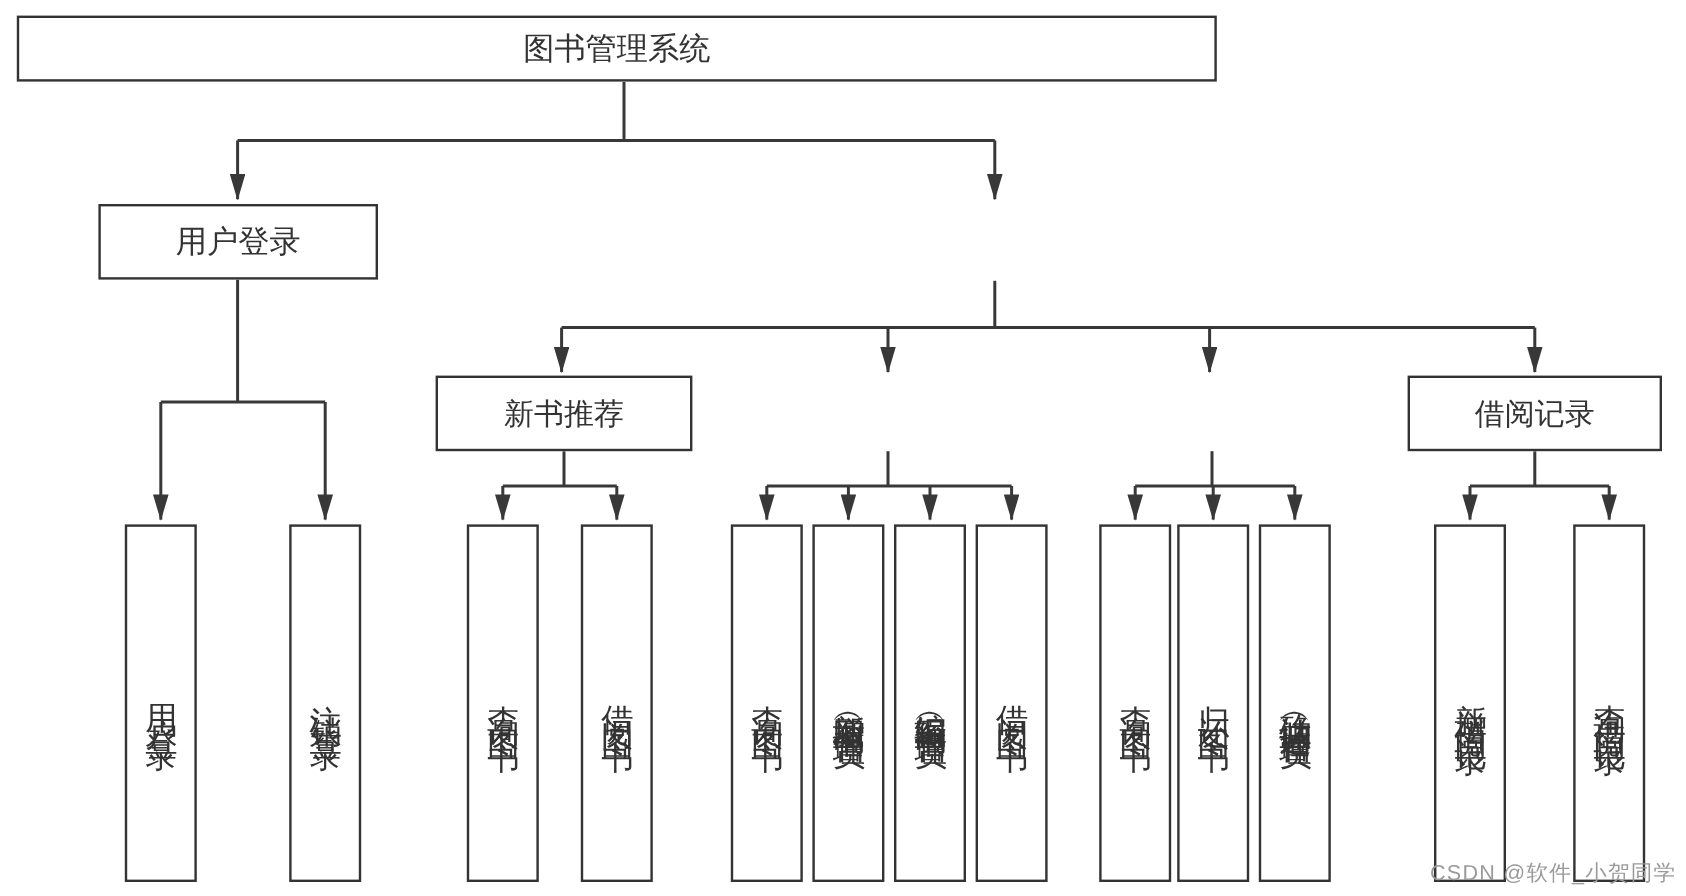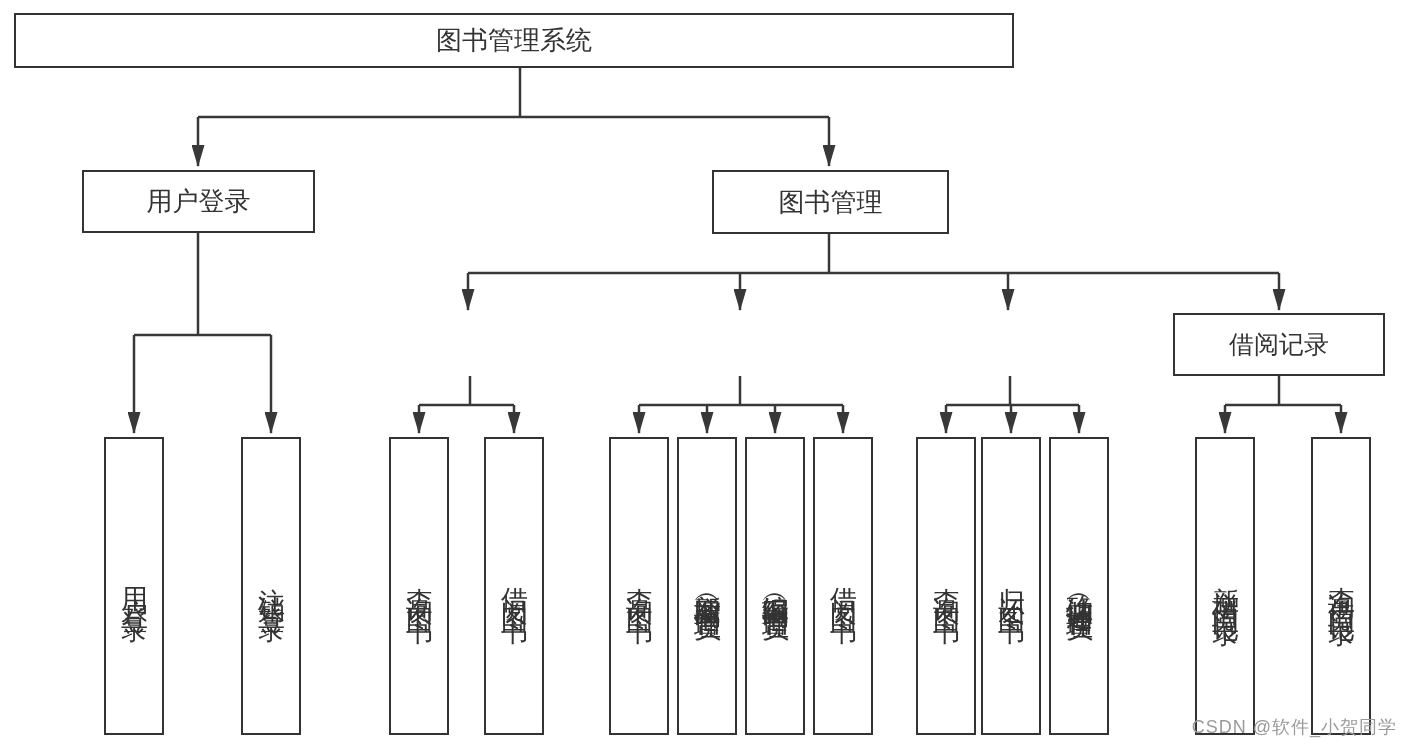--- a/index.html
+++ b/index.html
@@ -90,22 +90,22 @@
       <line x1="1011" y1="405" x2="1011" y2="433" marker-end="url(#arw)"></line>
       <line x1="1079" y1="405" x2="1079" y2="433" marker-end="url(#arw)"></line>
       <line x1="1225" y1="405" x2="1225" y2="433" marker-end="url(#arw)"></line>
       <line x1="1341" y1="405" x2="1341" y2="433" marker-end="url(#arw)"></line>
     </g>
   </svg>
 
   <div class="node root">图书管理系统</div>
 
   <div class="node lvl" style="left:82px;width:233px;">用户登录</div>
-  <div class="node lvl" style="left:712px;width:237px;top:170px;height:64px;">图书管理</div>
 
+  <div class="node lvl2" style="left:363px;width:214px;">新书推荐</div>
   <div class="node lvl2" style="left:1173px;width:212px;">借阅记录</div>
 
   <div class="node leaf" style="left:104px;">
     <span class="vtext">用户登录</span>
   </div>
   <div class="node leaf" style="left:241px;">
     <span class="vtext">注销登录</span>
   </div>
 
   <div class="node leaf" style="left:389px;">

